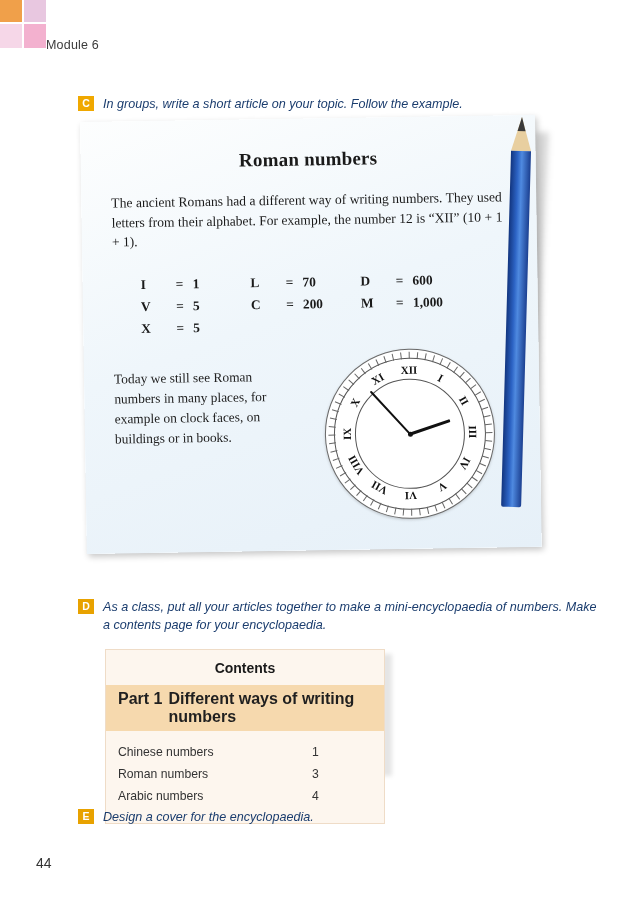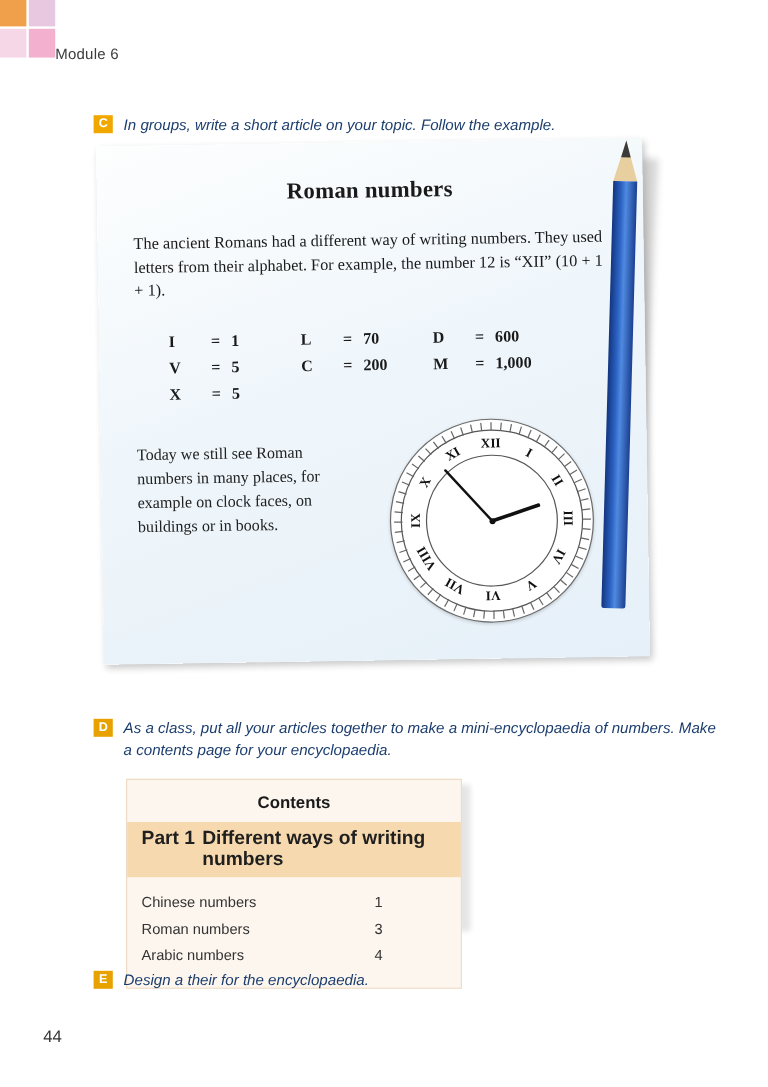--- a/index.html
+++ b/index.html
@@ -512,16 +512,16 @@
     </div>
     <div class="c-row">
       <div class="c-name">Arabic numbers</div>
       <div class="c-page">4</div>
     </div>
   </div>
 </div>
 
 <div class="exercise" id="ex-e">
   <div class="ex-letter gold2">E</div>
-  <div class="ex-text">Design a their for the encyclopaedia.</div>
+  <div class="ex-text">Design a cover for the encyclopaedia.</div>
 </div>
 
 <div class="page-number">44</div>
 
 </body></html>

